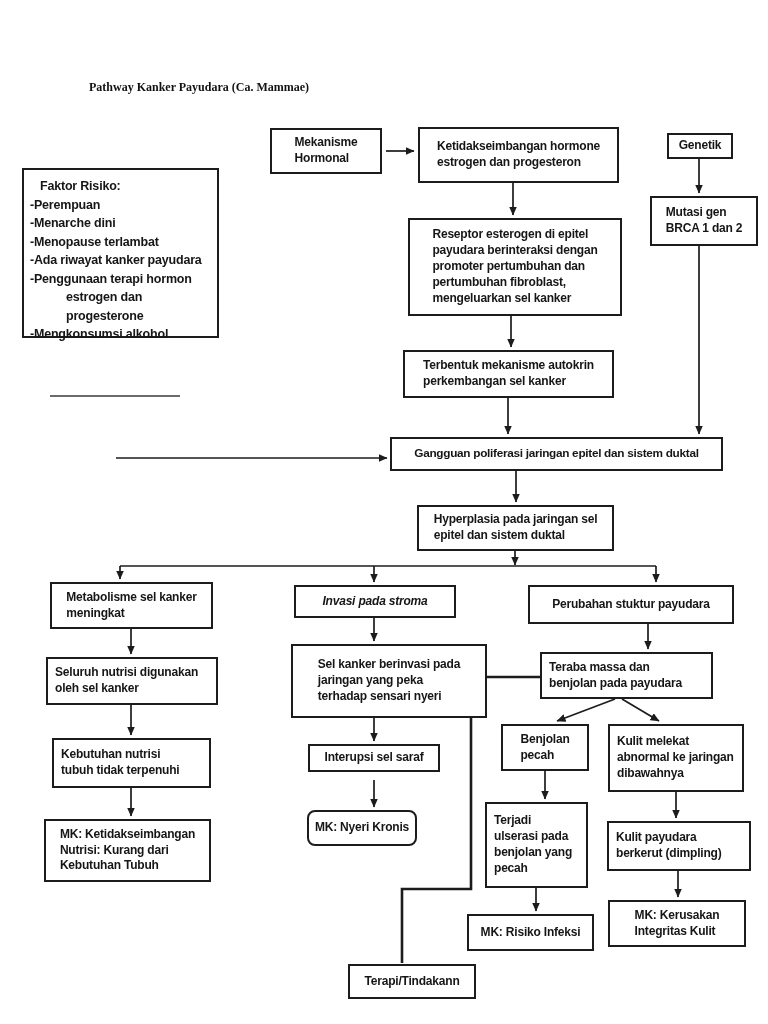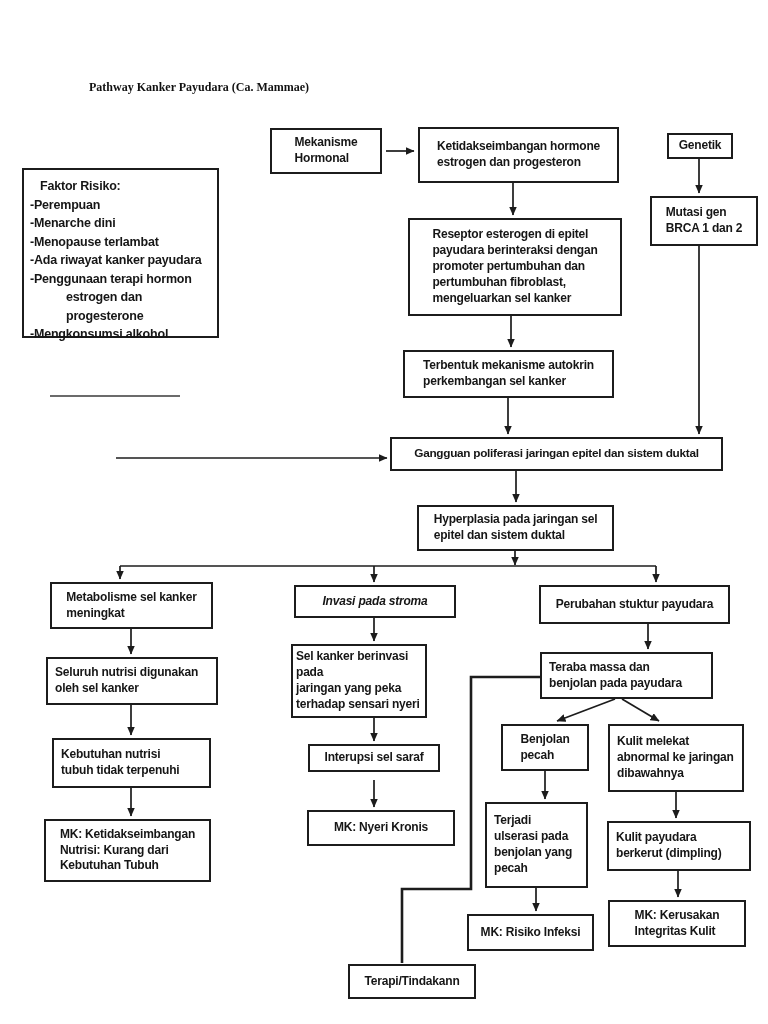--- a/index.html
+++ b/index.html
@@ -23,30 +23,30 @@
   .b-mek{left:270px;top:128px;width:112px;height:46px;}
   .b-ket{left:418px;top:127px;width:201px;height:56px;}
   .b-gen{left:667px;top:133px;width:66px;height:26px;}
   .b-mut{left:650px;top:196px;width:108px;height:50px;}
   .b-res{left:408px;top:218px;width:214px;height:98px;}
   .b-aut{left:403px;top:350px;width:211px;height:48px;}
   .b-gan{left:390px;top:437px;width:333px;height:34px;font-size:11.8px;letter-spacing:-0.3px;}
   .b-hyp{left:417px;top:505px;width:197px;height:46px;}
   .b-met{left:50px;top:582px;width:163px;height:47px;}
   .b-inv{left:294px;top:585px;width:162px;height:33px;font-style:italic;}
-  .b-per{left:539px;top:585px;width:191px;height:39px;}
+  .b-per{left:528px;top:585px;width:206px;height:39px;}
   .b-sel{left:46px;top:657px;width:172px;height:48px;}
-  .b-ber{left:291px;top:644px;width:136px;height:74px;}
+  .b-ber{left:291px;top:644px;width:196px;height:74px;}
   .b-ter{left:540px;top:652px;width:173px;height:47px;}
   .b-keb{left:52px;top:738px;width:159px;height:50px;}
   .b-int{left:308px;top:744px;width:132px;height:28px;}
   .b-ben{left:501px;top:724px;width:88px;height:47px;}
   .b-kme{left:608px;top:724px;width:136px;height:68px;}
   .b-mkn{left:44px;top:819px;width:167px;height:63px;}
-  .b-mny{left:307px;top:810px;width:148px;height:36px;}
+  .b-mny{left:307px;top:810px;width:110px;height:36px;border-radius:8px;}
   .b-tul{left:485px;top:802px;width:103px;height:86px;}
   .b-kpa{left:607px;top:821px;width:144px;height:50px;}
   .b-mki{left:467px;top:914px;width:127px;height:37px;}
   .b-mkk{left:608px;top:900px;width:138px;height:47px;}
   .b-tpi{left:348px;top:964px;width:128px;height:35px;}
 </style>
 </head>
 <body>
 
 <div class="page">

